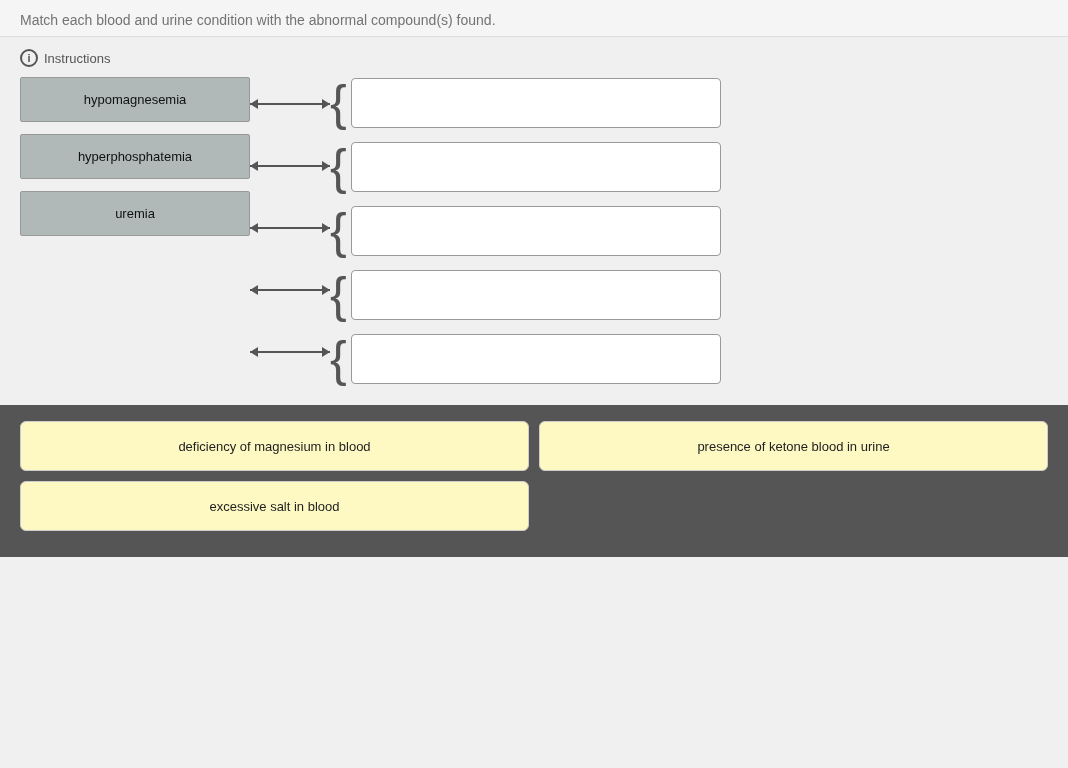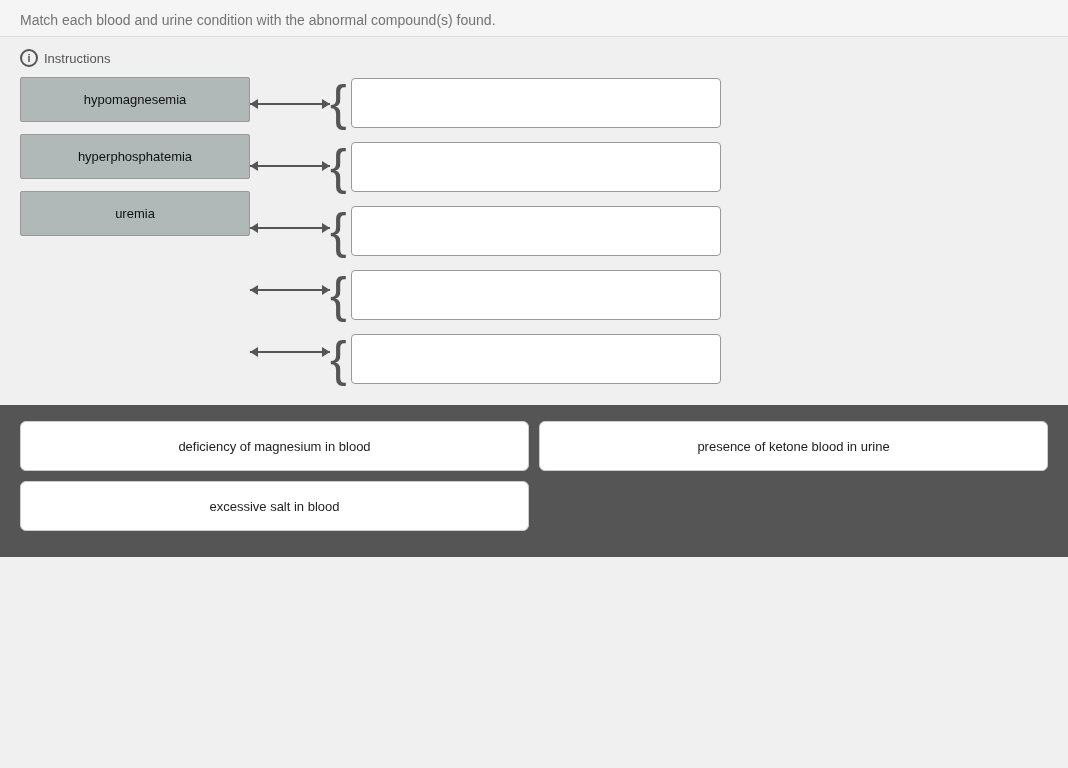--- a/index.html
+++ b/index.html
@@ -130,21 +130,21 @@
       background: #555;
       margin: 20px 0 0 0;
       padding: 16px 20px;
       display: grid;
       grid-template-columns: 1fr 1fr;
       grid-template-rows: auto auto auto;
       gap: 10px;
     }
 
     .answer-box {
-      background: #ffffff;
+      background: #fef9c3;
       border: 1px solid #ccc;
       border-radius: 6px;
       padding: 14px 16px;
       text-align: center;
       font-size: 13px;
       color: #222;
       cursor: grab;
       min-height: 50px;
       display: flex;
       align-items: center;

